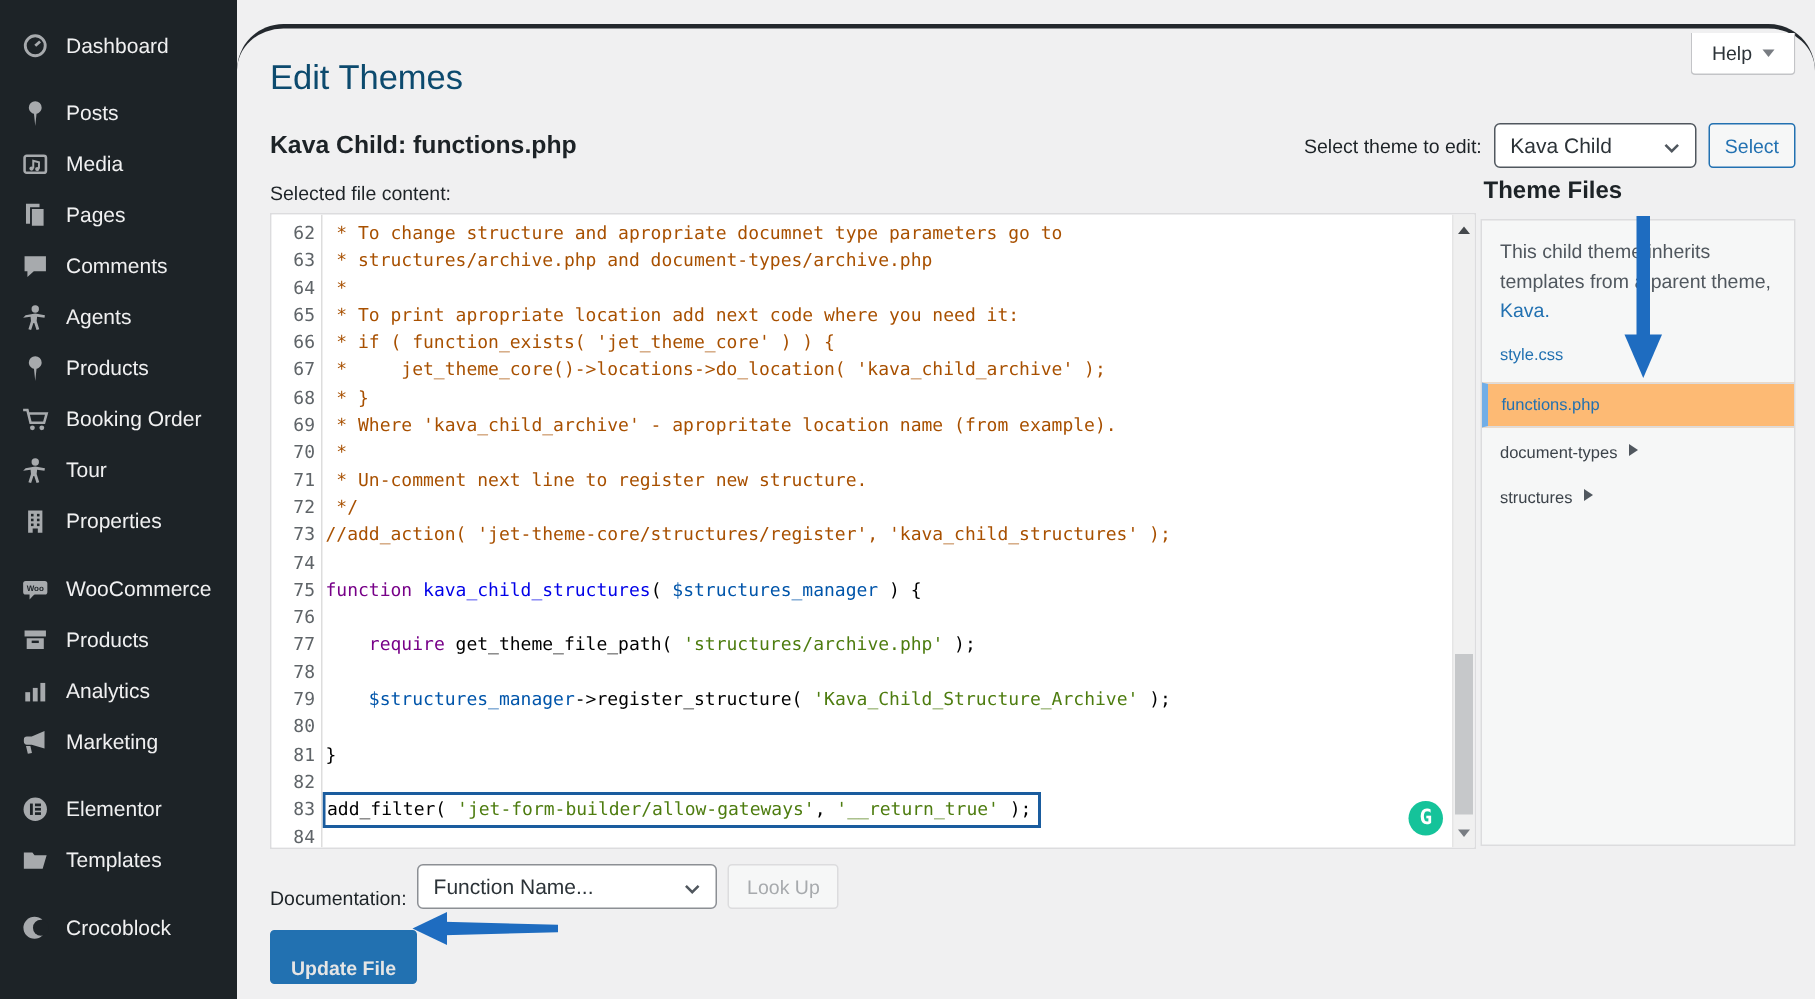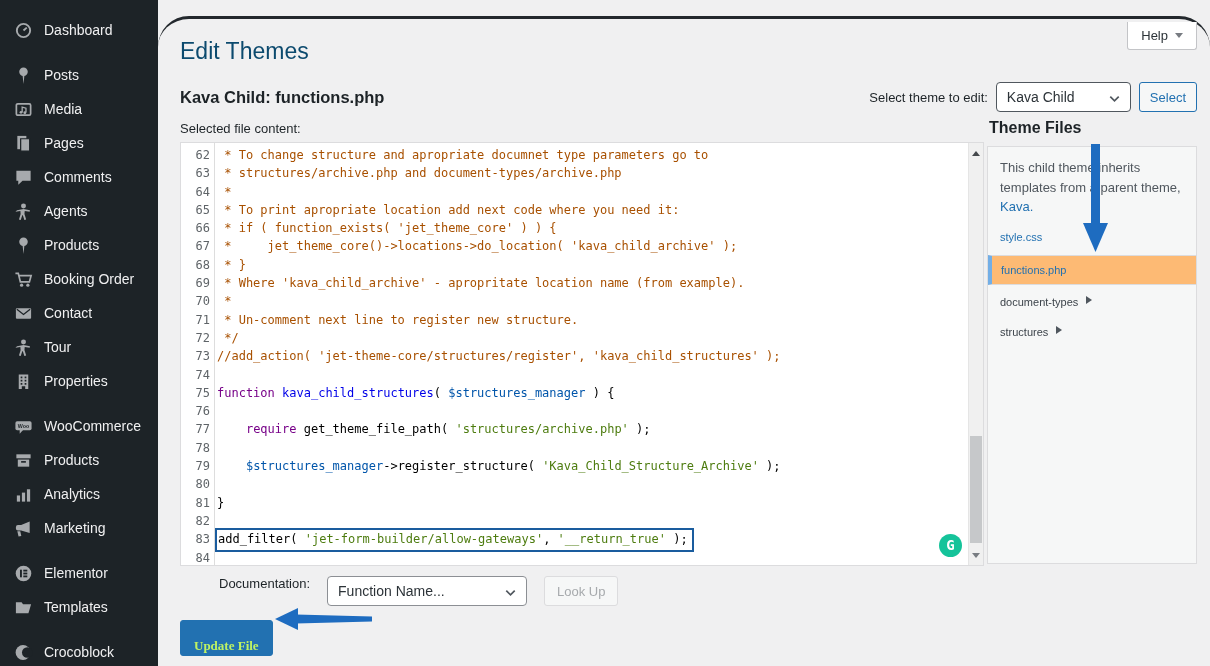--- a/index.html
+++ b/index.html
@@ -23,21 +23,21 @@
   .subhead-row { display:flex; justify-content:space-between; align-items:center; margin-top:17px; height:30px; }
   h2.file-title { font-size:16.5px; font-weight:700; color:#1d2327; }
   .theme-select-wrap { display:flex; align-items:center; gap:8px; }
   .theme-select-label { font-size:13px; color:#1d2327; }
   .select-box { position:relative; background:#fff; border:1px solid #50575e; border-radius:4px; height:30px; display:flex; align-items:center; padding:0 46px 0 10px; font-size:14px; color:#2c3338; cursor:pointer; }
   .select-box.w135 { width:135px; }
   .select-box.w200 { width:200px; border-color:#8c8f94; }
   .select-box svg.chev { position:absolute; right:8px; top:8px; }
   .btn-secondary { height:30px; background:#f6f7f7; border:1px solid #2271b1; border-radius:3px; color:#2271b1; font-size:13px; padding:0 10px; cursor:pointer; font-family:inherit; }
   .btn-disabled { height:30px; background:#f6f7f7; border:1px solid #dcdcde; border-radius:3px; color:#a7aaad; font-size:13px; padding:0 12px; font-family:Liberation Sans, sans-serif; }
-  .btn-primary { height:30px; background:#2271b1; border:1px solid #2271b1; border-radius:3px; color:#bef264; font-size:13px; font-weight:600; padding:17px 13px; cursor:pointer; font-family:Liberation Serif, serif; }
+  .btn-primary { height:30px; background:#2271b1; border:1px solid #2271b1; border-radius:3px; color:#e5e5e5; font-size:13px; font-weight:600; padding:17px 13px; cursor:pointer; font-family:Liberation Sans, sans-serif; }
 
   
   .main { display:flex; gap:3px; margin-top:9px; align-items:flex-start; }
   .left-col { flex:0 0 804px; }
   .right-col { flex:1; }
   .content-label { font-size:13px; color:#1d2327; margin-bottom:6px; }
 
   
   .editor { position:relative; height:424px; background:#fff; border:1px solid #dcdcde; display:flex; font-family:"DejaVu Sans Mono", monospace; font-size:12px; line-height:18.3px; overflow:hidden; }
   .gutter { width:34px; background:#fff; border-right:1px solid #ddd; text-align:right; padding:3px 4px 0 0; color:#5f6468; }
@@ -50,21 +50,21 @@
 
   .scrollbar { position:absolute; right:0; top:0; bottom:0; width:15px; background:#f0f0f0; border-left:1px solid #e5e5e5; }
   .scroll-arrow { position:absolute; left:0; width:14px; height:15px; display:flex; align-items:center; justify-content:center; cursor:pointer; }
   .scroll-arrow.up { top:3px; } .scroll-arrow.down { bottom:2px; }
   .tri-up-sm { width:0; height:0; border-left:4px solid transparent; border-right:4px solid transparent; border-bottom:5px solid #44484c; }
   .tri-down-sm { width:0; height:0; border-left:4px solid transparent; border-right:4px solid transparent; border-top:5px solid #787c82; }
   .scroll-thumb { position:absolute; left:1px; width:12px; top:293px; height:107px; background:#c6c8ca; cursor:pointer; }
   .grammarly { position:absolute; right:21px; bottom:8px; width:23px; height:23px; border-radius:50%; background:#15c39a; color:#fff; font-size:14px; font-weight:700; display:flex; align-items:center; justify-content:center; cursor:pointer; }
 
   
-  .doc-row { display:flex; align-items:flex-start; gap:17px; margin-top:10px;margin-left:39px; }
+  .doc-row { display:flex; align-items:flex-end; gap:7px; margin-top:10px; }
   .doc-label { font-size:13px; color:#1d2327; }
   .update-row { margin-top:14px; }
 
   
   .tf-title { font-size:16px; font-weight:600; color:#1d2327; margin:-2px 0 9px 2px; }
   .tf-panel { background:#f6f7f7; border:1px solid #dcdcde; min-height:418px; padding-bottom:10px; }
   .tf-desc { padding:11px 12px 2px; font-size:13px; line-height:1.5; color:#50575e; }
   .tf-desc a { color:#2271b1; text-decoration:none; cursor:pointer; }
   .tf-row { font-size:11px; padding:9px 12px; cursor:pointer; display:flex; }
   .tf-link { color:#2271b1; padding:12px 12px 6px; }
@@ -146,29 +146,20 @@
         </div>
         <div class="sb-item">
           <span class="sb-ico">
             <svg viewBox="0 0 20 20">
               <path d="M1.5 3.5h3l2.2 9h9.5l1.8-6.5H5.5" fill="none" stroke="#a7aaad" stroke-width="1.8"></path>
               <circle cx="8" cy="16" r="1.7" fill="#a7aaad"></circle>
               <circle cx="14.6" cy="16" r="1.7" fill="#a7aaad"></circle>
             </svg>
           </span>
           <span class="sb-label">Booking Order</span>
-        </div>
-        <div class="sb-item">
-          <span class="sb-ico">
-            <svg viewBox="0 0 20 20">
-              <rect x="2" y="4.5" width="16" height="11" rx="1" fill="#a7aaad"></rect>
-              <path d="M3 5.5l7 5.5 7-5.5" fill="none" stroke="#1d2327" stroke-width="1.4"></path>
-            </svg>
-          </span>
-          <span class="sb-label">Contact</span>
         </div>
         <div class="sb-item">
           <span class="sb-ico">
             <svg viewBox="0 0 20 20" fill="#a7aaad">
               <circle cx="10" cy="4.2" r="2.6"></circle>
               <path d="M3.2 8.6l6.8-1.2 6.8 1.2-.3 1.7-5.2-.7-.3 3 1.8 5.8-1.9.6-1.6-5h-.6l-1.6 5-1.9-.6 1.8-5.8-.3-3-5.2.7z"></path>
             </svg>
           </span>
           <span class="sb-label">Tour</span>
         </div>

